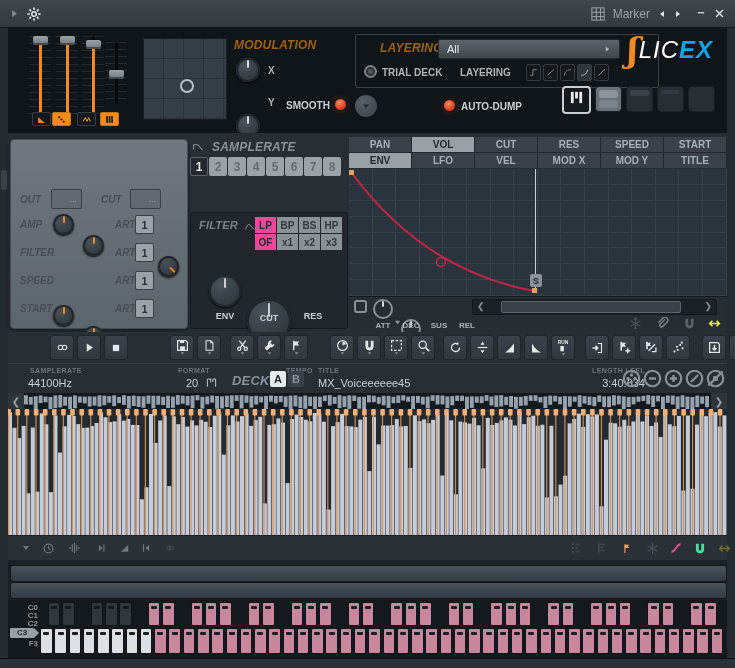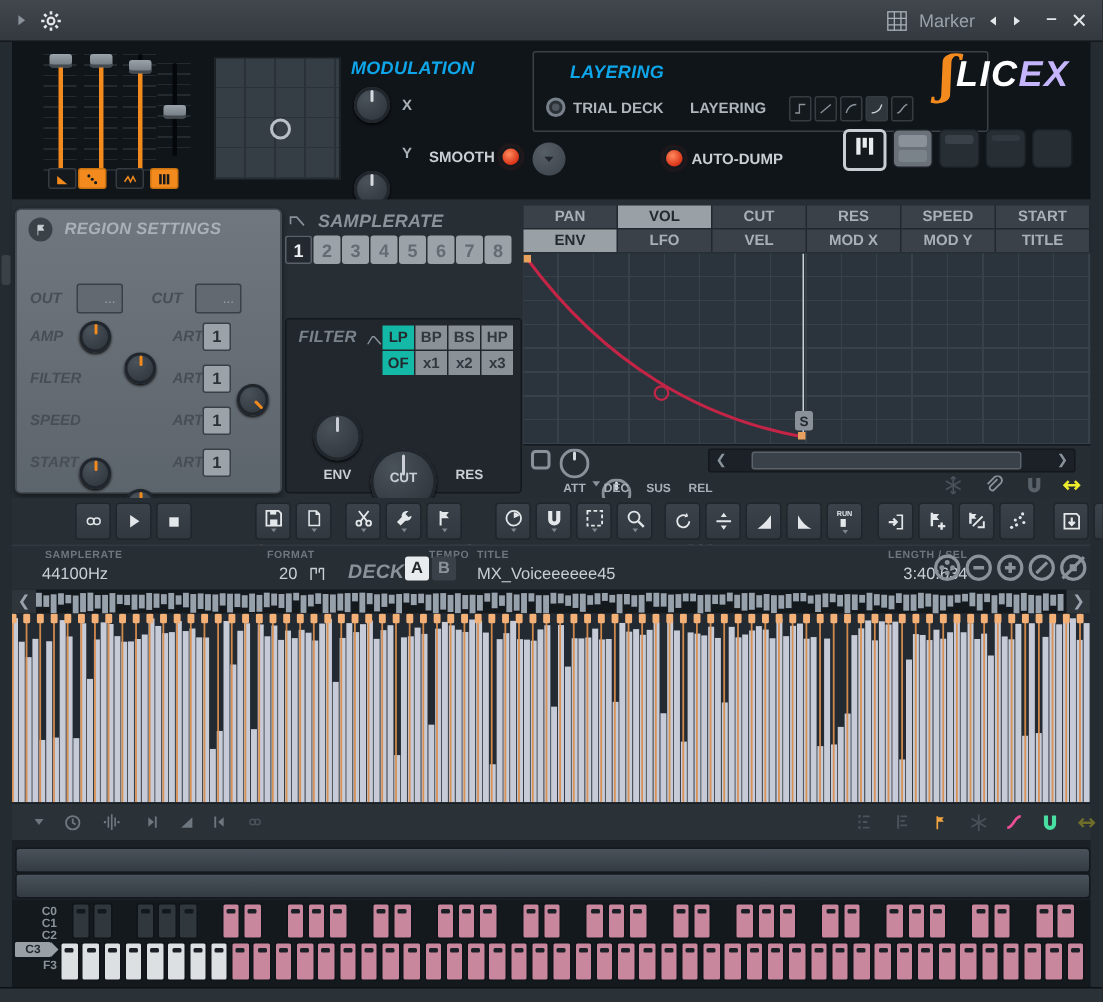--- a/index.html
+++ b/index.html
@@ -23,43 +23,43 @@
   .sl-handle{position:absolute;left:0;width:15px;height:9px;border-radius:2px;
              background:linear-gradient(#9BA3AA,#6E767D);box-shadow:inset 0 -2px 0 #434A50}
   .ticks{position:absolute;width:22px;background:repeating-linear-gradient(to bottom,#232A30 0 1px,transparent 1px 7px)}
   .modebtn{position:absolute;width:17px;height:12px;border-radius:2px;background:#14191E;
            border:1px solid #343B41;display:flex;align-items:center;justify-content:center;color:#F28A1E}
   .modebtn.on{background:#F28A1E;color:#14191E;border-color:#C9720F}
   #xypad{left:135px;top:10px;width:82px;height:80px;background:#353E45;border:1px solid #1A2026;
          background-image:repeating-linear-gradient(to right,transparent 0 19px,#2A3137 19px 20px),
                           repeating-linear-gradient(to bottom,transparent 0 19px,#2A3137 19px 20px)}
   #xydot{position:absolute;left:36px;top:40px;width:10px;height:10px;border:2px solid #B9C0C6;border-radius:50%}
-  .sectitle{font-size:12px;color:#0ea5e9}
+  .sectitle{font-size:12px;color:#a16207}
   .knob{border-radius:50%;background:radial-gradient(circle at 35% 30%,#4A525A,#30373D 75%);
         box-shadow:inset 0 0 0 2px #20262B, 0 1px 2px #000;position:relative}
   .knob::after{content:"";position:absolute;left:calc(50% - 1px);top:10%;width:2px;height:32%;
         background:var(--tick,#D6DBDF);border-radius:1px;transform:rotate(var(--rot,0deg));transform-origin:50% 125%}
   .knob.outline{background:#262D33;box-shadow:inset 0 0 0 2px #8A9299}
   .lbl{font-size:10px;font-weight:bold;color:#A9B1B8}
   .led{width:11px;height:11px;border-radius:50%;background:radial-gradient(circle at 40% 35%,#FF8A5C,#D93318 70%);
        box-shadow:0 0 0 2px #15191D, 0 0 4px #E8432A}
   #layerbox{left:347px;top:6px;width:302px;height:52px;border:1px solid #3A4147;border-radius:2px}
   .dd{background:linear-gradient(#5C636A,#40474D);border:1px solid #23292E;border-radius:2px;
       color:#E6E9EB;font-size:11px;display:flex;align-items:center;padding:0 8px;box-sizing:border-box}
   .dd .arr{margin-left:auto;color:#A9B1B8}
   .radio{width:13px;height:13px;border-radius:50%;border:2px solid #78818A;background:#2A3137;box-sizing:border-box;
          display:flex;align-items:center;justify-content:center}
   .radio i{width:5px;height:5px;border-radius:50%;background:#4E565E}
   .xfbtn{width:13px;height:15px;background:#14191E;border:1px solid #353C42;border-radius:2px;
          display:flex;align-items:center;justify-content:center;color:#8A929A}
   .xfbtn.on{background:#2F363C;color:#C9CFD4}
   #logo{right:14px;top:8px;display:flex;align-items:flex-end;color:#fff}
   #logo .swoosh{color:#F28A1E;font-size:34px;font-weight:bold;font-style:italic;line-height:.8;font-family:"DejaVu Serif",serif}
-  #logo .lic{font-size:24px;font-weight:bold;font-style:italic;letter-spacing:1px}
-  #logo .ex{font-size:24px;font-weight:bold;font-style:italic;color:#c4b5fd;letter-spacing:1px}
+  #logo .lic{font-size:24px;font-weight:normal;font-style:italic;letter-spacing:1px}
+  #logo .ex{font-size:24px;font-weight:bold;font-style:italic;color:#0ea5e9;letter-spacing:1px}
   .laybtn{width:25px;height:24px;border-radius:4px;background:#272E34;border:1px solid #1A2026;position:relative}
   .laybtn.sel{border:2px solid #C8CED3;background:#14191E}
   
   #middle{left:8px;top:133px;width:719px;height:199px;background:#272E34}
   #regionpanel{left:2px;top:6px;width:176px;height:188px;border-radius:4px;
      background:linear-gradient(#70777E,#5D656C);border:1px solid #454C52;box-shadow:0 2px 4px rgba(0,0,0,.4)}
   #regionpanel .hdr{color:#A9B1B8;font-size:11px}
   .flagcirc{width:16px;height:16px;border-radius:50%;background:#3A4147;display:flex;align-items:center;justify-content:center;color:#C9CFD4}
   #markerdd{left:8px;top:25px;width:160px;height:18px;background:#50566F;border:1px solid #8A90A6;border-radius:2px;
      color:#EDEFF2;font-size:11px;display:flex;align-items:center;padding:0 7px;box-sizing:border-box}
@@ -68,21 +68,21 @@
      font-size:9px;display:flex;align-items:center;justify-content:flex-end;padding:0 4px;box-sizing:border-box}
   .artbox{width:17px;height:17px;background:#9BA2A8;border:1px solid #3A4146;border-radius:2px;color:#2A3137;
      font-size:11px;font-weight:bold;display:flex;align-items:center;justify-content:center}
   #artislots{left:182px;top:24px;display:flex;gap:1px}
   .slot{width:18px;height:19px;border-radius:2px;background:#9BA2A8;color:#646C73;font-size:12px;font-weight:bold;
         display:flex;align-items:center;justify-content:center}
   .slot.sel{background:#23292E;color:#EDEFF2;box-shadow:inset 0 0 0 1px #5A6168}
   #filterpanel{left:182px;top:79px;width:156px;height:115px;background:#21272D;border-radius:3px;border:1px solid #14191E}
   .fcell{width:21px;height:16px;background:#8A9197;color:#31383E;font-size:10px;font-weight:bold;
          display:flex;align-items:center;justify-content:center}
-  .fcell.sel{background:#14b8a6;color:#23292E}
+  .fcell.sel{background:#ec4899;color:#23292E}
   .klabel{font-size:9px;font-weight:bold;color:#C9CFD4;text-align:center}
   
   #envpanel{left:341px;top:4px;width:378px;height:195px}
   .etab{background:#3A4149;color:#A9B1B8;font-size:10px;font-weight:bold;display:flex;align-items:center;justify-content:center}
   .etab.sel{background:#99A0A6;color:#23292E}
   #graph{left:0;top:32px;width:378px;height:127px;background:#2B343C;
      background-image:repeating-linear-gradient(to right,transparent 0 22.6px,#37414A 22.6px 23.6px),
                       repeating-linear-gradient(to bottom,transparent 0 14.9px,#37414A 14.9px 15.9px)}
   #efooter{left:0;top:159px;width:378px;height:36px;background:#262D33;border-top:1px solid #14191E}
   .sbtn{width:13px;height:13px;border:2px solid #8A9299;border-radius:3px;background:transparent;box-sizing:border-box}
@@ -242,20 +242,28 @@
   <div class="abs sectitle it" style="left:226px;top:10px">MODULATION</div>
   <div class="abs knob" style="left:228px;top:30px;width:24px;height:24px;--rot:0deg"></div>
   <div class="abs lbl" style="left:260px;top:37px">X</div>
   <div class="abs knob" style="left:228px;top:62px;width:24px;height:24px;--rot:0deg"></div>
   <div class="abs lbl" style="left:260px;top:69px">Y</div>
   <div class="abs lbl" style="left:278px;top:72px;color:#C9CFD4">SMOOTH</div>
   <div class="abs led" style="left:327px;top:71px"></div>
 
   <div id="layerbox" class="abs">
     <div class="abs sectitle it" style="left:24px;top:6px">LAYERING</div>
+    <div class="abs dd" style="left:82px;top:4px;width:182px;height:20px">
+      <span>All</span>
+      <span class="arr">
+          <svg width="7" height="8" viewBox="0 0 16 16">
+            <path d="M4 2l8 6-8 6z" fill="currentColor"></path>
+          </svg>
+        </span>
+    </div>
     <div class="abs radio" style="left:8px;top:30px">
         <i></i>
       </div>
     <div class="abs lbl" style="left:26px;top:32px;color:#AEB5BB">TRIAL DECK</div>
     <div class="abs lbl" style="left:104px;top:32px;color:#AEB5BB">LAYERING</div>
     <div class="abs" style="left:170px;top:29px;display:flex;gap:2px">
       <span class="xfbtn">
           <svg width="9" height="9" viewBox="0 0 16 16">
             <path d="M2 13h5V3h7" fill="none" stroke="currentColor" stroke-width="1.6"></path>
           </svg>
@@ -317,28 +325,20 @@
     <div class="laybtn">
       <div style="position:absolute;left:3px;top:3px;right:3px;height:4px;background:#323940;border-radius:2px"></div>
     </div>
     <div class="laybtn"></div>
   </div>
 </div>
 
 <div id="middle" class="abs">
 
   <div id="regionpanel" class="abs">
-    <div class="abs" style="left:8px;top:5px;display:flex;align-items:center;gap:8px">
-      <span class="flagcirc">
-          <svg width="9" height="9" viewBox="0 0 16 16">
-            <path d="M4 2v12M4 2h7l-2 3 2 3H4" fill="#C9CFD4" stroke="#C9CFD4"></path>
-          </svg>
-        </span>
-      <span class="hdr it">REGION SETTINGS</span>
-    </div>
 
     <div class="abs rowlbl" style="left:9px;top:54px">OUT</div>
     <div class="abs valbox" style="left:40px;top:49px;width:31px;height:20px">...</div>
     <div class="abs rowlbl" style="left:90px;top:54px">CUT</div>
     <div class="abs valbox" style="left:119px;top:49px;width:31px;height:20px">...</div>
 
     <div id="regionrows">
         <div class="abs rowlbl" style="left: 9px; top: 79px;">AMP</div>
         <div class="abs knob" style="left: 42px; top: 74px; width: 21px; height: 21px; --tick: #F28A1E; --rot: 0deg;"></div>
         <div class="abs knob" style="left: 72px; top: 74px; width: 21px; height: 21px; --tick: #F28A1E; --rot: 0deg;"></div>

